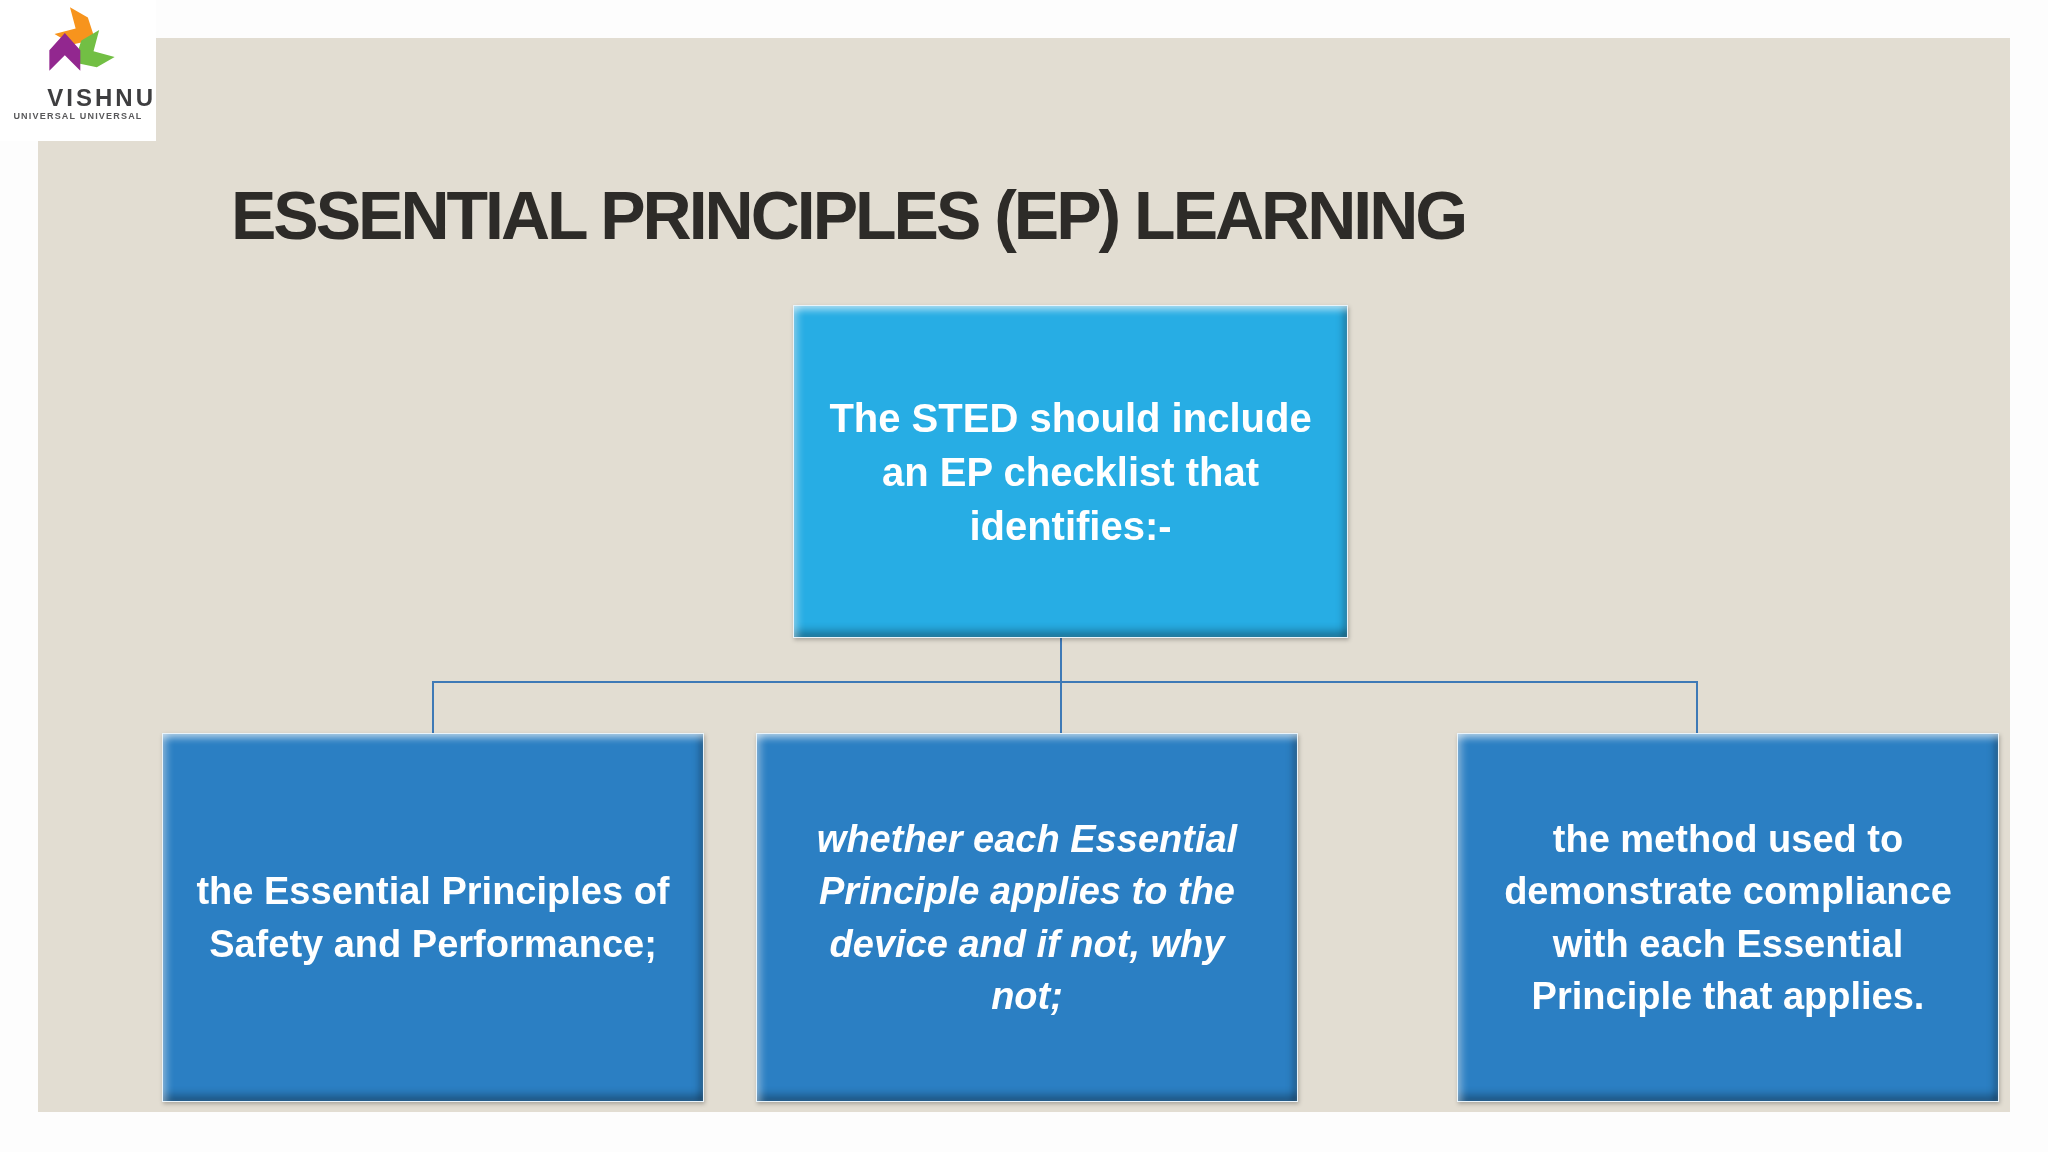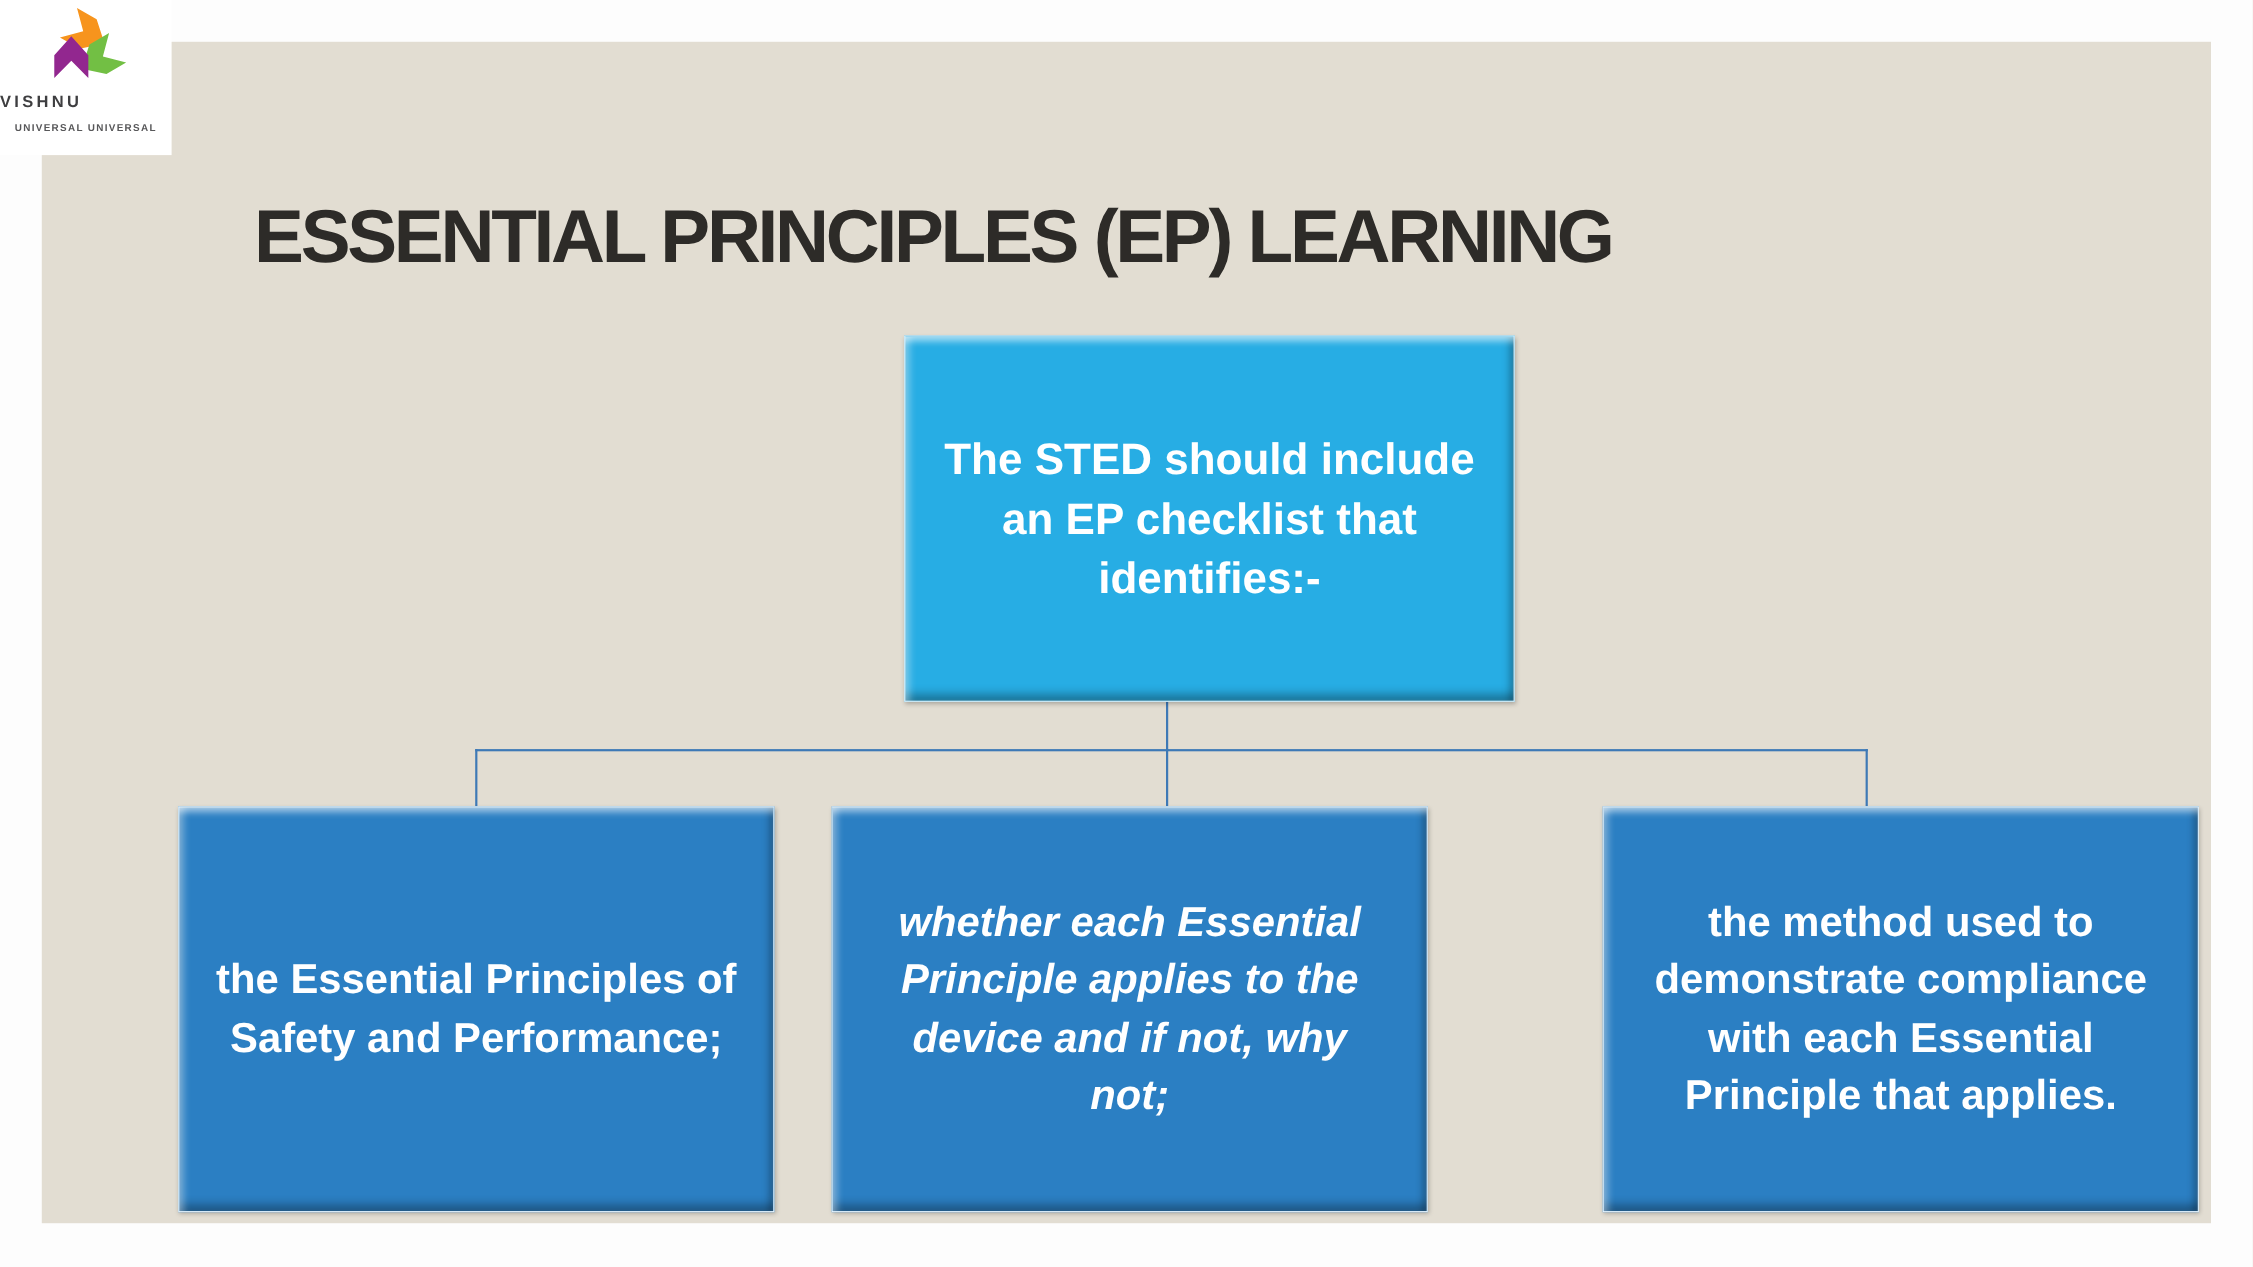--- a/index.html
+++ b/index.html
@@ -12,22 +12,22 @@
   .slide{
     position:absolute;left:38px;top:38px;width:1972px;height:1074px;
     background:var(--slide-bg,#e2ddd2);
   }
   .logo-badge{
     position:absolute;left:0;top:0;width:156px;height:141px;
     background:var(--logo-bg,#fff);
   }
   .logo-badge svg{position:absolute;left:32px;top:2px;width:92px;height:86px;}
   .logo-wordmark{
-    position:absolute;left:0;top:84px;width:156px;text-align:left;
-    font-weight:bold;font-size:15px;letter-spacing:3px;
+    position:absolute;left:0;top:84px;width:156px;text-align:right;
+    font-weight:bold;font-size:24px;letter-spacing:3px;
     color:var(--logo-text-color,#3e3e40);
   }
   .logo-tagline{
     position:absolute;left:0;top:111px;width:156px;text-align:center;
     font-weight:bold;font-size:9px;letter-spacing:1.2px;
     color:var(--logo-subtext-color,#58585a);
   }
   .slide-title{
     position:absolute;left:193px;top:142px;width:1700px;
     font-weight:bold;font-size:68px;letter-spacing:-3px;line-height:1.05;
@@ -41,21 +41,21 @@
     box-shadow:
       inset 0 8px 7px -4px rgba(255,255,255,.60),
       inset 8px 0 7px -4px rgba(255,255,255,.38),
       inset -8px 0 7px -4px rgba(0,0,0,.26),
       inset 0 -10px 9px -4px rgba(0,0,0,.32),
       1px 2px 4px rgba(0,0,0,.25);
   }
   .root-node{
     left:755px;top:267px;width:537px;height:331px;
     background:var(--root-box-fill,#27ade4);
-    font-size:40px;line-height:1.35;padding:0 8px;margin-left:29px;
+    font-size:40px;line-height:1.35;padding:0 8px;
   }
   .child-node{
     top:695px;width:542px;height:369px;
     background:var(--child-box-fill,#2b7fc3);
     font-size:38px;line-height:1.38;padding:0 7px;box-sizing:border-box;
   }
   .child-node.c0{left:124px;}
   .child-node.c1{left:718px;font-style:italic;}
   .child-node.c2{left:1388px;margin-left:31px;}
   .connector{position:absolute;background:var(--connector-color,#3e79b6);}

